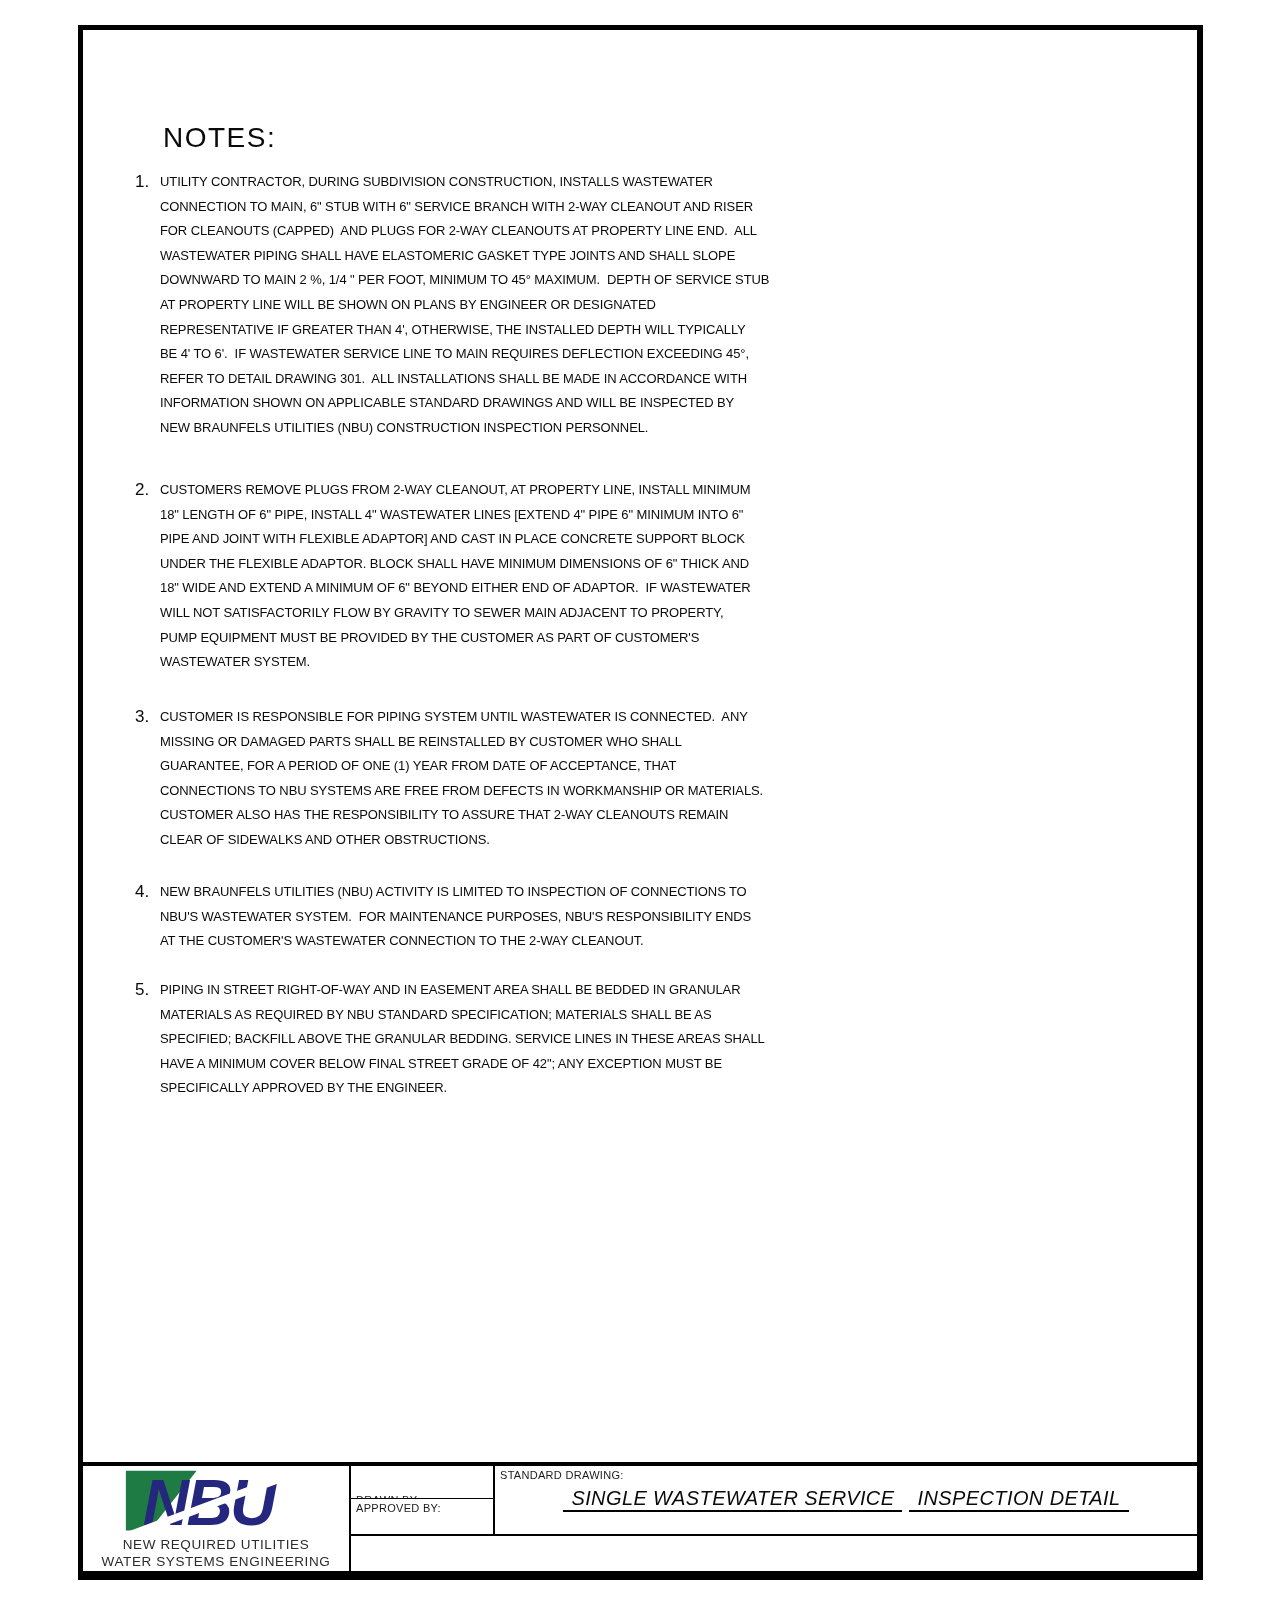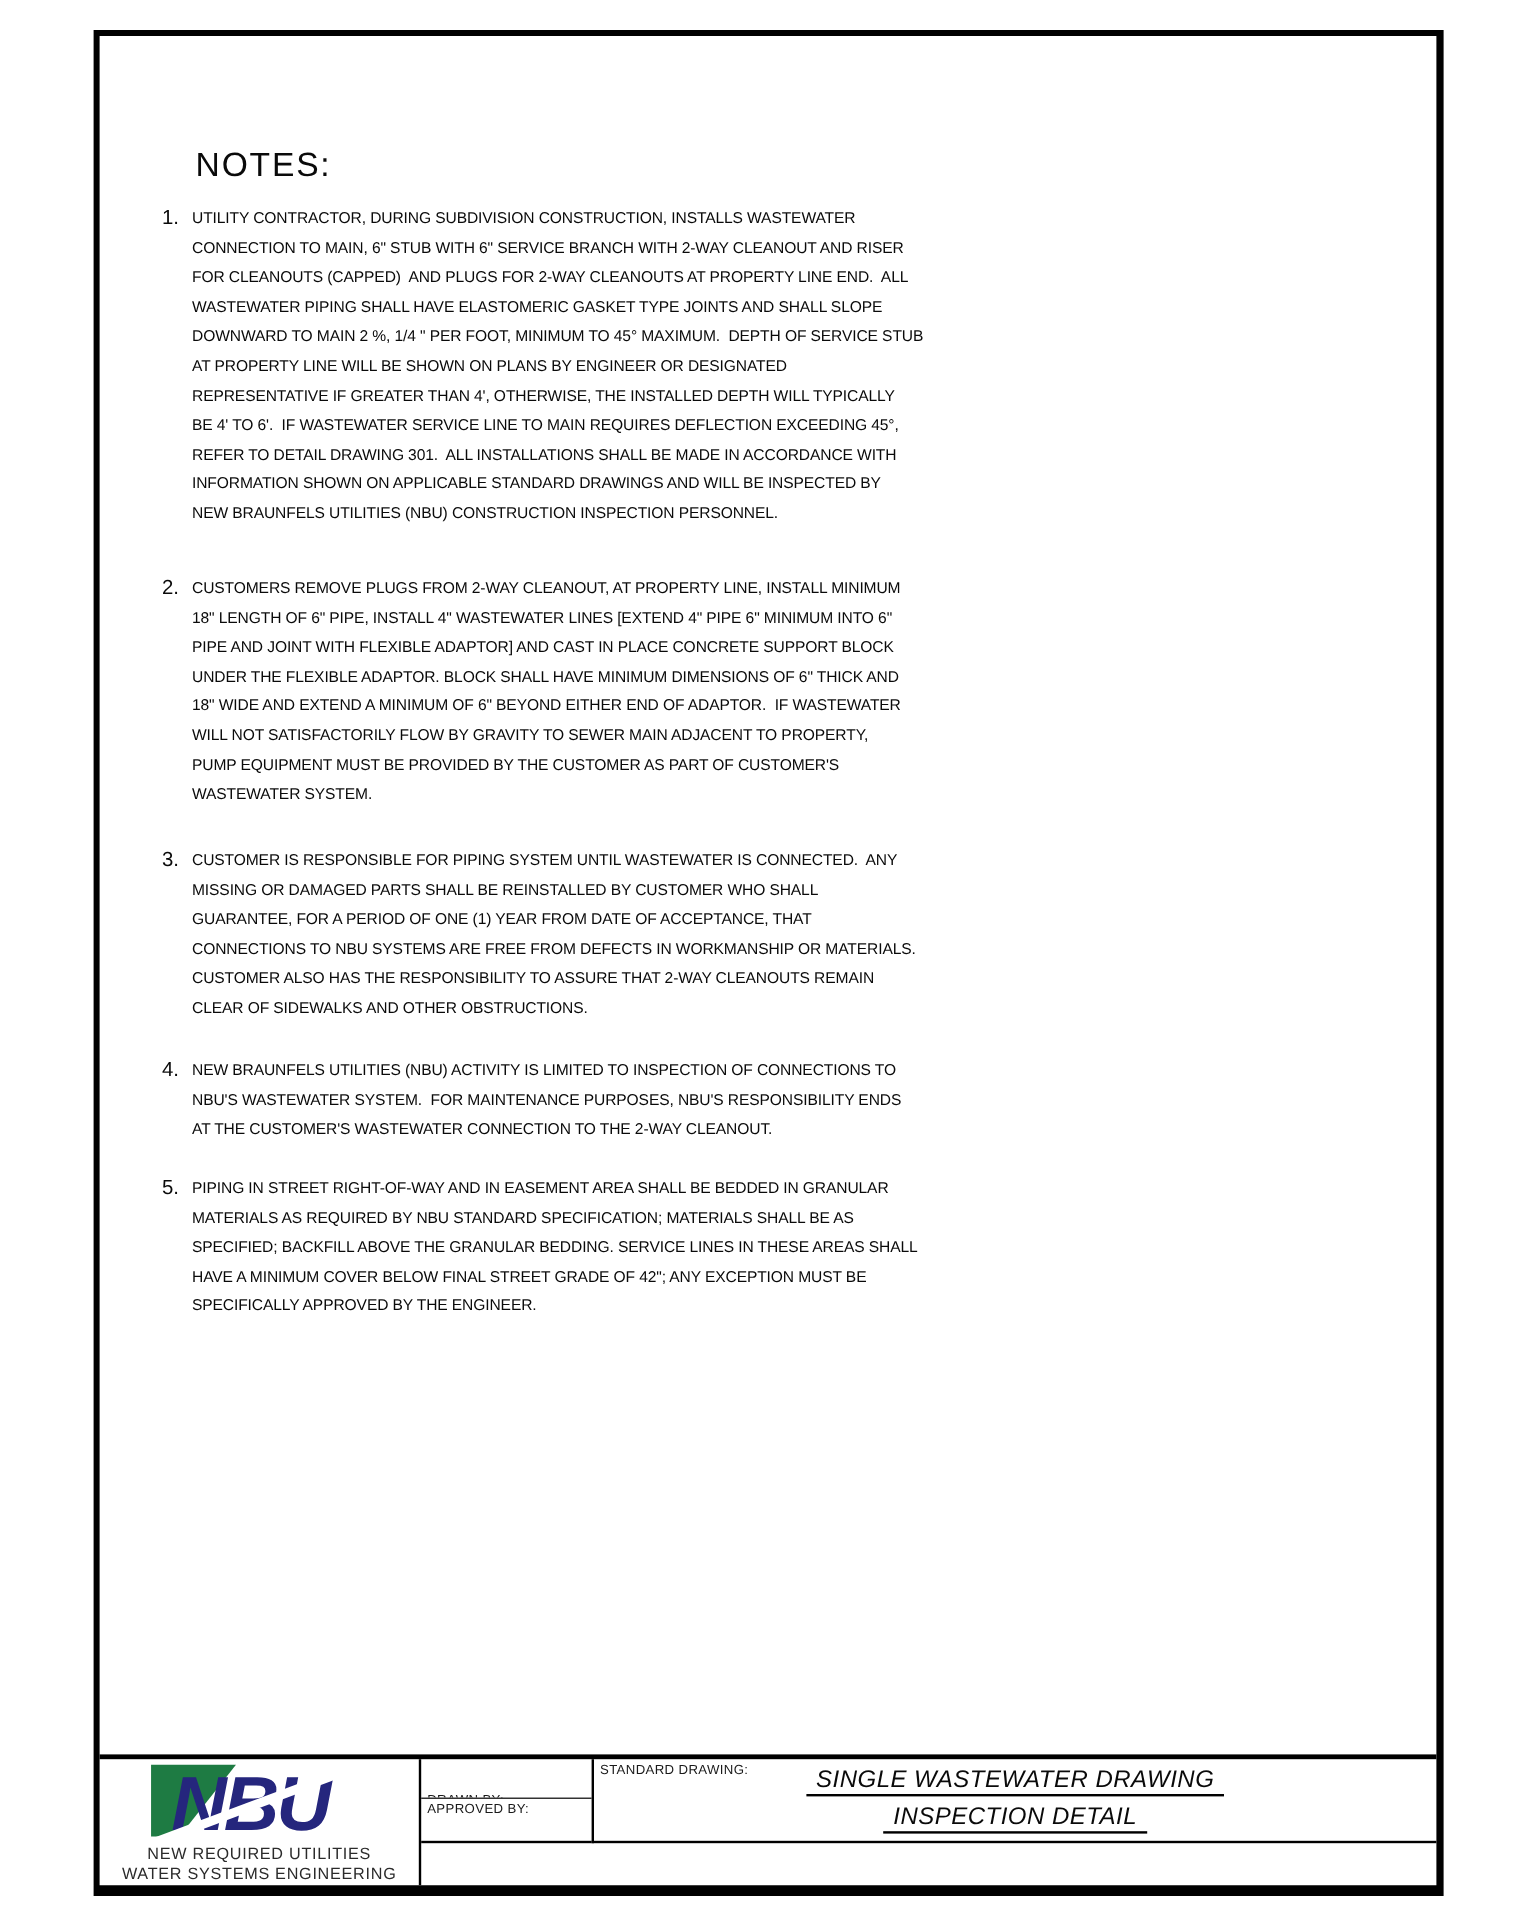--- a/index.html
+++ b/index.html
@@ -39,21 +39,21 @@
   .logo-cell {
     grid-row:1/4; grid-column:1; border-right:2px solid #000;
     display:flex; flex-direction:column; align-items:center; justify-content:center;
     padding-top:2px;
   }
   .drawn-cell  { grid-row:1; grid-column:2; border-bottom:1px solid #000; overflow:hidden;margin-top:25px; }
   .appr-cell   { grid-row:2; grid-column:2; border-bottom:2px solid #000; }
   .r3c2        { grid-row:3; grid-column:2; }
   .std-cell {
     grid-row:1/3; grid-column:3; border-left:2px solid #000; border-bottom:2px solid #000;
-    position:relative; display:flex; flex-direction:column; align-items:center;
+    position:relative; display:flex; flex-direction:row; align-items:center;
     justify-content:center; gap:7px; padding-top:0;
   }
   .tb-row3 {
     grid-row:3; grid-column:3; border-left:2px solid #000;
     display:grid; grid-template-columns:120px 131px 120px 331px;
   }
   .tb-row3 > div + div { border-left:1px solid #000; }
   .lbl { font-size:11px; letter-spacing:0.3px; padding:3px 0 0 5px; color:#1a1a1a; }
   .std-lbl { position:absolute; top:0; left:0; }
   .val-it { font-style:italic; font-size:17px; color:#0a0a0a; }
@@ -147,21 +147,21 @@
       <div class="lbl">DRAWN BY:</div>
       <div class="val-it drawn-val">H Shadrock</div>
     </div>
 
     <div class="appr-cell">
       <div class="lbl">APPROVED BY:</div>
     </div>
 
     <div class="std-cell">
       <div class="lbl std-lbl">STANDARD DRAWING:</div>
-      <div class="tb-title">SINGLE WASTEWATER DRAWING</div>
+      <div class="tb-title">SINGLE WASTEWATER SERVICE</div>
       <div class="tb-title">INSPECTION DETAIL</div>
     </div>
 
     <div class="r3c2"></div>
 
 
   </div>
 </div>
 
 </body></html>

